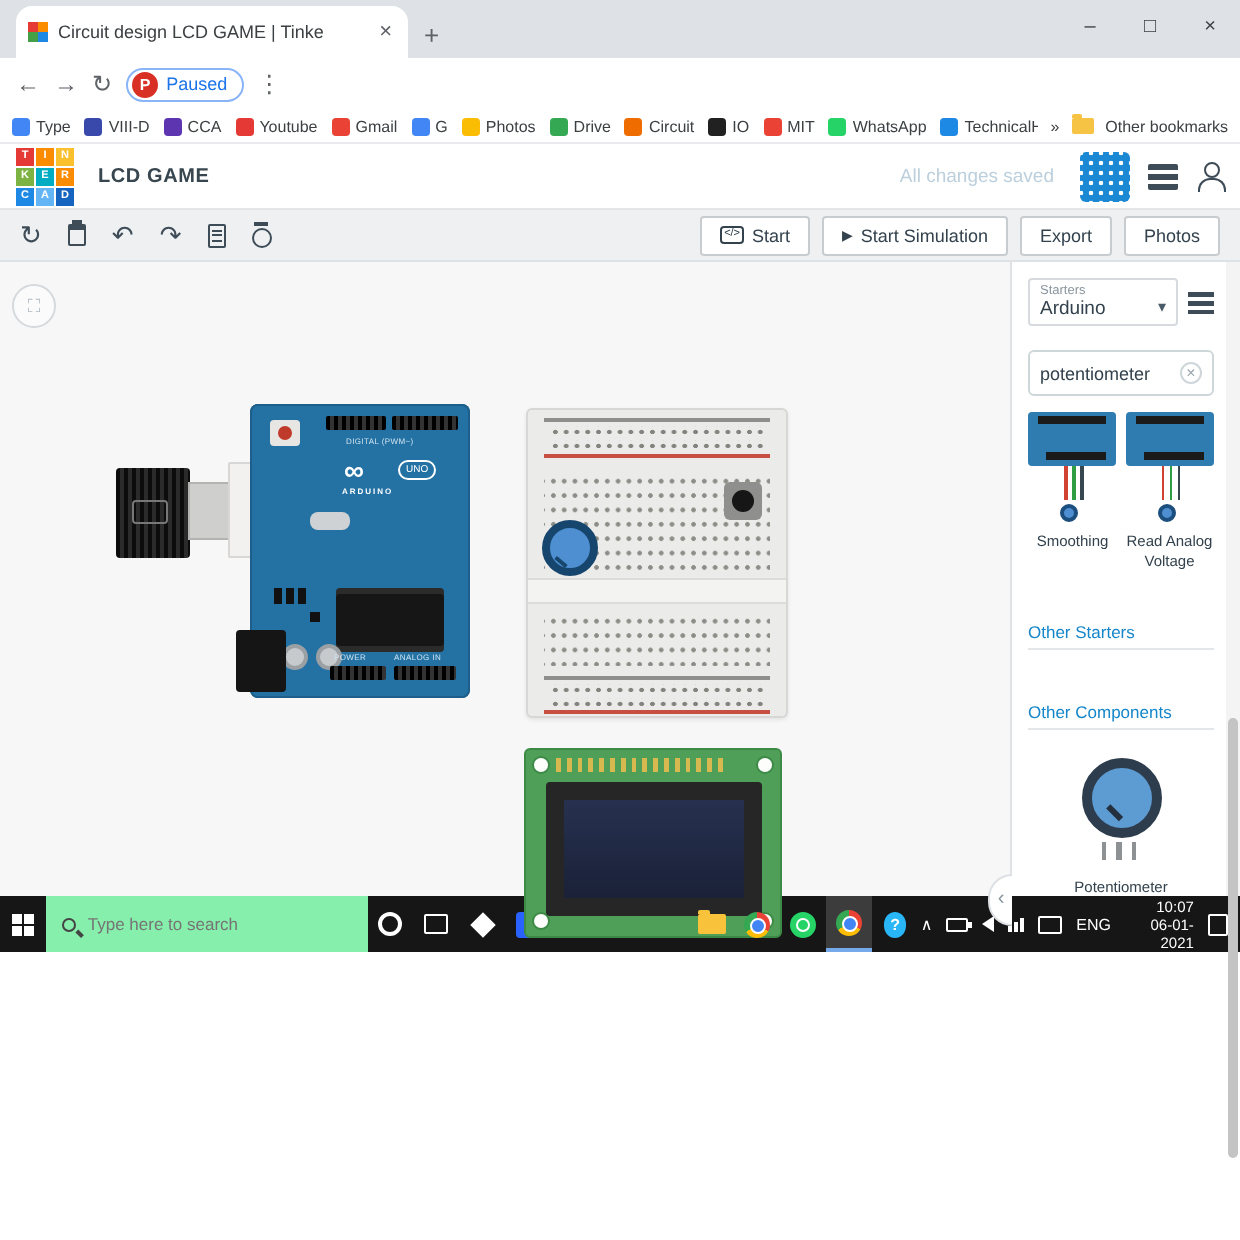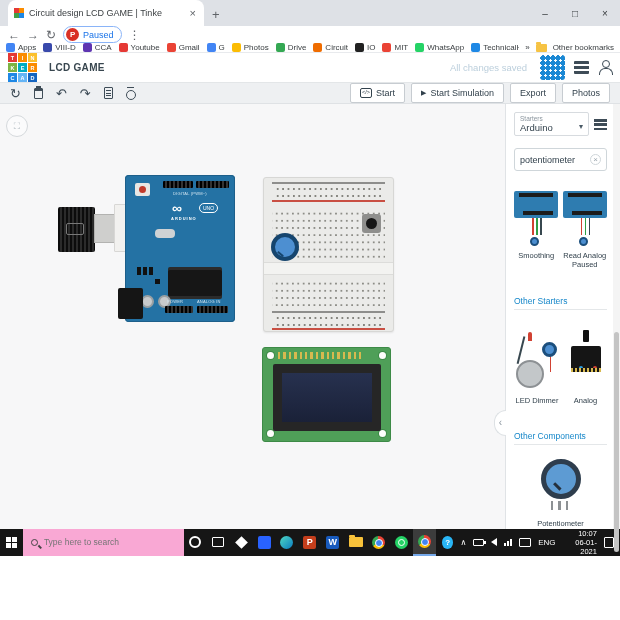--- a/index.html
+++ b/index.html
@@ -154,21 +154,21 @@
   .dropdown { flex:1; border:1px solid #d7dbdf; border-radius:2px; background:#fff; padding:2px 5px; position:relative; }
   .dd-label { font-size:6.5px; color:#8a959e; }
   .dd-value { font-size:9.5px; color:#33424d; }
   .dd-caret { position:absolute; right:5px; top:9px; font-size:8px; color:#4a5a66; }
   .icon-grid { width:13px; height:11px; background:repeating-linear-gradient(#3e4c57 0 2.5px, transparent 2.5px 4.5px); }
   .searchbox { margin-top:12px; height:23px; border:1px solid #cfd6da; border-radius:3px; display:flex;
                align-items:center; padding:0 5px; gap:3px; }
   .searchbox input { border:none; outline:none; width:100%; font-size:9px; color:#33424d; font-family:"Liberation Sans",sans-serif; }
   .clearx { width:11px; height:11px; flex:0 0 auto; border:1px solid #cfd6da; border-radius:50%; color:#9aa5ad;
             font-size:8px; line-height:9px; text-align:center; }
-  .cards { display:flex; gap:4px; margin-top:20px; }
+  .cards { display:flex; gap:4px; margin-top:8px; }
   .card { flex:1; text-align:center; }
   .card-label { font-size:7.5px; color:#33424d; margin-top:4px; line-height:1.25; }
   .mini-ard { position:relative; width:44px; height:56px; margin:0 auto; }
   .ma-board { position:absolute; top:0; left:0; width:44px; height:27px; background:#2e7cb0; border-radius:2px; }
   .ma-h1 { position:absolute; top:2px; left:5px; width:34px; height:4px; background:#1b1b1b; }
   .ma-h2 { position:absolute; bottom:3px; left:9px; width:30px; height:4px; background:#1b1b1b; }
   .ma-wire { position:absolute; width:1.5px; height:17px; top:27px; }
   .w-r { background:#d14233; left:18px; } .w-g { background:#2f9e44; left:22px; } .w-k { background:#37474f; left:26px; }
   .ma-pot { position:absolute; bottom:1px; left:16px; width:9px; height:9px; border-radius:50%;
             background:#4d8fd1; border:2px solid #1c4f7d; }
@@ -198,21 +198,21 @@
   .sb-thumb { position:absolute; right:1px; top:228px; width:5px; height:220px; background:#c4c4c4; border-radius:3px; }
   .collapse { position:absolute; right:114px; top:306px; width:12px; height:26px; background:#fff;
               border:1px solid #dde1e4; border-right:none; border-radius:13px 0 0 13px; color:#8a959e;
               font-size:10px; text-align:center; line-height:24px; z-index:3; }
 
   
   .taskbar { height:29px; background:#161616; display:flex; align-items:stretch; }
   .tb-cell { width:24px; display:flex; align-items:center; justify-content:center; }
   .winlogo { display:grid; grid-template-columns:5px 5px; grid-template-rows:5px 5px; gap:1px; }
   .winlogo i { background:#fff; display:block; }
-  .tb-search { width:168px; background:#f9a8d4; display:flex; align-items:center; gap:6px; padding:0 8px; }
+  .tb-search { width:168px; background:#86efac; display:flex; align-items:center; gap:6px; padding:0 8px; }
   .mag { width:7px; height:7px; border:1.5px solid #444; border-radius:50%; position:relative; flex:0 0 auto; }
   .mag:after { content:""; position:absolute; left:6px; top:6px; width:4px; height:1.5px; background:#444; transform:rotate(45deg); }
   .tb-search input { border:none; outline:none; background:transparent; font-size:8.5px; color:#444; width:100%;
                      font-family:"Liberation Sans",sans-serif; }
   .appico { width:13px; height:13px; border-radius:2px; display:flex; align-items:center; justify-content:center;
             color:#fff; font-size:9px; font-weight:bold; }
   .ring { width:12px; height:12px; border:2px solid #fff; border-radius:50%; }
   .taskview { width:12px; height:10px; border:1.5px solid #fff; border-radius:1px; }
   .dbx { width:9px; height:9px; background:#fff; transform:rotate(45deg); }
   .blueapp { background:#2962ff; }
@@ -275,21 +275,21 @@
       <span class="paused-label">Paused</span>
     </div>
     <span class="menu3">⋮</span>
   </div>
 
   <div class="bookmarks">
     <div class="bm-scroll">
 
         <span class="bm">
           <span class="bm-ico" style="background: rgb(66, 133, 244);"></span>
-          <span>Apps</span>
+          <span>Type</span>
         </span>
 
         <span class="bm">
           <span class="bm-ico" style="background: rgb(57, 73, 171);"></span>
           <span>VIII-D</span>
         </span>
 
         <span class="bm">
           <span class="bm-ico" style="background: rgb(94, 53, 177);"></span>
           <span>CCA</span>
@@ -502,48 +502,26 @@
           <div class="mini-ard">
             <span class="ma-board">
                 <span class="ma-h1"></span>
                 <span class="ma-h2"></span>
               </span>
             <span class="ma-wire w-r"></span>
               <span class="ma-wire w-g"></span>
               <span class="ma-wire w-k"></span>
             <span class="ma-pot"></span>
           </div>
-          <div class="card-label">Read Analog Paused</div>
+          <div class="card-label">Read Analog Voltage</div>
         </div>
       </div>
 
       <div class="sb-heading">Other Starters</div>
 
-      <div class="cards">
-        <div class="card">
-          <div class="mini-led">
-            <span class="ml-w1"></span>
-              <span class="ml-w2"></span>
-            <span class="ml-spk"></span>
-              <span class="ml-pot"></span>
-              <span class="ml-led"></span>
-          </div>
-          <div class="card-label">LED Dimmer</div>
-        </div>
-        <div class="card">
-          <div class="mini-bit">
-            <span class="mb-plug"></span>
-            <span class="mb-board">
-                <span class="mb-dotA"></span>
-                <span class="mb-dotB"></span>
-              </span>
-          </div>
-          <div class="card-label">Analog</div>
-        </div>
-      </div>
 
       <div class="sb-heading">Other Components</div>
 
       <div class="card">
         <div class="pot-big">
           <span class="pb-body"></span>
             <span class="pb-notch"></span>
           <span class="pb-legs">
               <i></i>
               <i></i>

